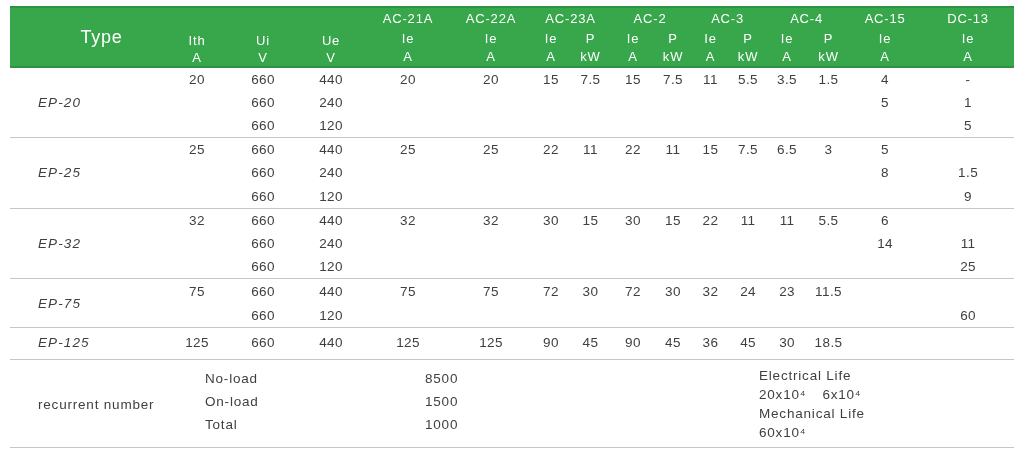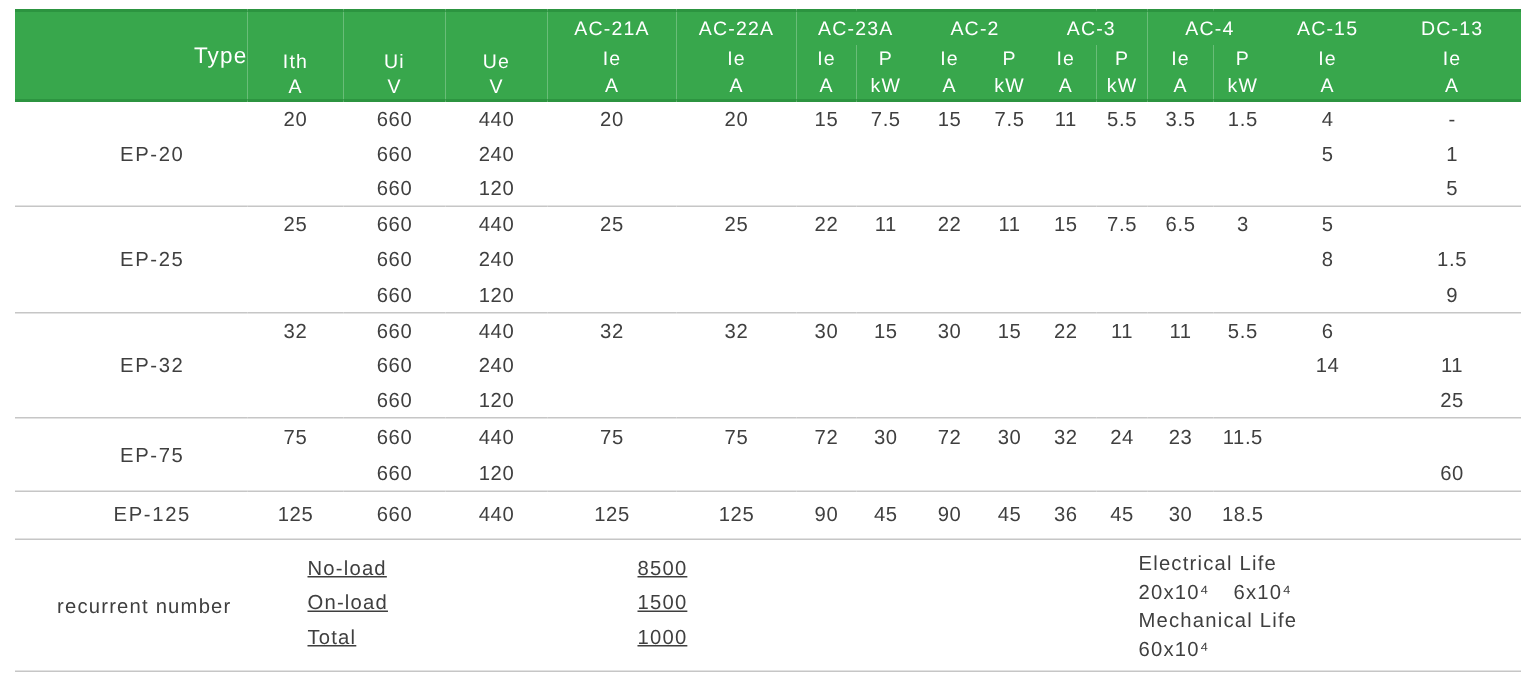--- a/index.html
+++ b/index.html
@@ -16,43 +16,43 @@
     border-collapse:collapse; table-layout:fixed;
   }
   thead { border-top:2px solid #2c9440; border-bottom:2px solid #2c9440; }
   thead th {
     background:#38a74c; color:#ffffff; font-weight:normal;
     font-size:13px; letter-spacing:0.8px; text-align:center; vertical-align:middle;
   }
   tr.h1 th { height:21px; }
   tr.h2 th { height:17px;margin-top:16px; }
   tr.h3 th { height:18px; }
-  th.type-th { text-align:right; padding-left:28px; font-size:15px; }
+  th.type-th { text-align:center; padding-left:28px; font-size:18px; }
   th.rating-th { padding-top:24px; line-height:17px; }
 
   tbody td {
     font-size:13.5px; letter-spacing:0.4px; text-align:center; vertical-align:middle;
     white-space:nowrap;
   }
   tbody tr { height:23.5px; }
   tbody.b75 tr { height:24.5px; }
   tbody.b125 tr { height:29px;margin-top:36px; }
   tbody + tbody { border-top:1px solid #c6c6c6; }
-  td.type-cell { text-align:center; padding-left:28px; letter-spacing:1.1px; }
+  td.type-cell { text-align:left; padding-left:28px; letter-spacing:1.1px;font-style:italic; }
 
   .footer {
     position:absolute; left:10px; top:359px; width:1004px; height:89px;
     border-top:1px solid #c6c6c6; border-bottom:1px solid #c6c6c6;
     font-size:13.5px;
   }
   .op-label {
     position:absolute; left:28px; top:50%; transform:translateY(-50%);
     line-height:17px; letter-spacing:0.8px;
   }
-  .op-items { position:absolute; left:195px; top:7px;text-decoration:underline; }
+  .op-items { position:absolute; left:195px; top:7px; }
   .op-row { display:flex; height:23px; align-items:center; }
   .op-item-label { width:220px; text-align:left; letter-spacing:0.8px; }
   .op-item-value { width:80px; letter-spacing:0.8px; }
   .life { position:absolute; left:749px; top:6px; line-height:19px; letter-spacing:0.8px; }
   .life-vals { display:flex; gap:16px; }
 </style>
 </head>
 <body>
 
 <div class="stage">

